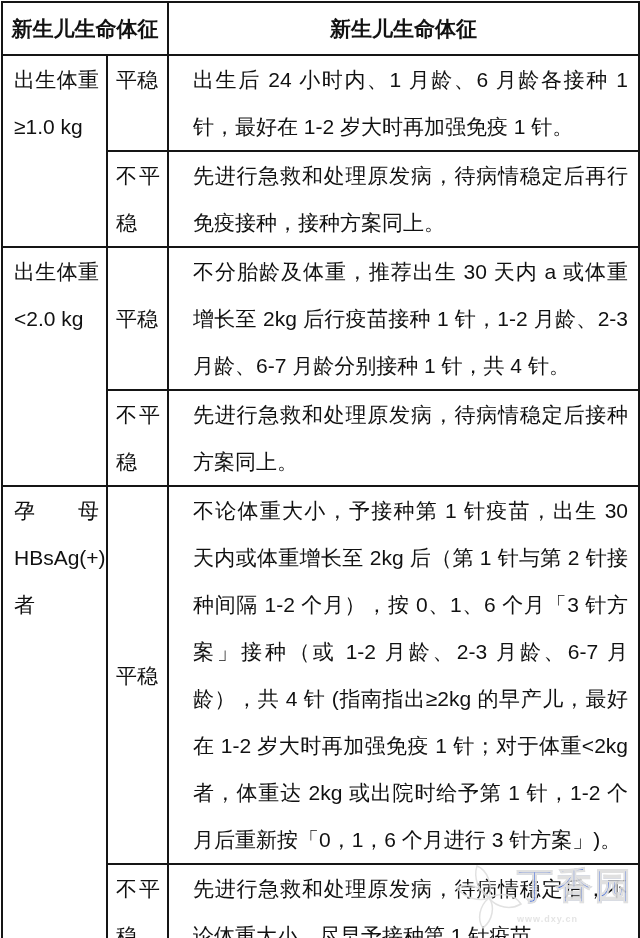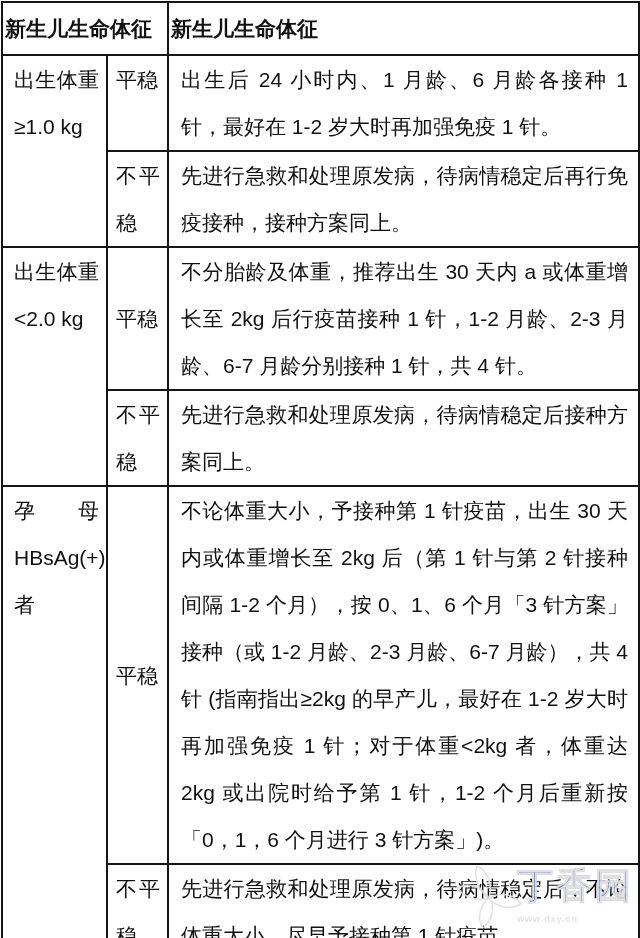--- a/index.html
+++ b/index.html
@@ -30,42 +30,42 @@
   table.vax-table td, table.vax-table th {
     border: 2px solid #151515;
     font-size: 21px;
     line-height: 47px;
     vertical-align: top;
     overflow: hidden;
   }
   th.hdr {
     font-size: 22px;
     font-weight: bold;
-    text-align: left;
+    text-align: center;
     vertical-align: middle;
     line-height: 24px;
     padding: 2px;
   }
   td.group-cell {
     vertical-align: middle;
     text-align: justify;
     text-justify: inter-ideograph;
     padding: 0 7px 0 11px;
   }
   td.status-cell {
     text-align: justify;
     text-justify: inter-ideograph;
     padding: 0 7px 0 8px;
     vertical-align: top;
   }
   td.status-cell.v-mid { vertical-align: middle; }
   td.plan-cell {
     text-align: justify;
     text-justify: inter-ideograph;
-    padding: 0 10px 0 12px;
+    padding: 0 10px 0 24px;
     vertical-align: top;
   }
   
   .watermark {
     position: absolute;
     right: 6px;
     bottom: 8px;
     display: flex;
     align-items: center;
     pointer-events: none;

